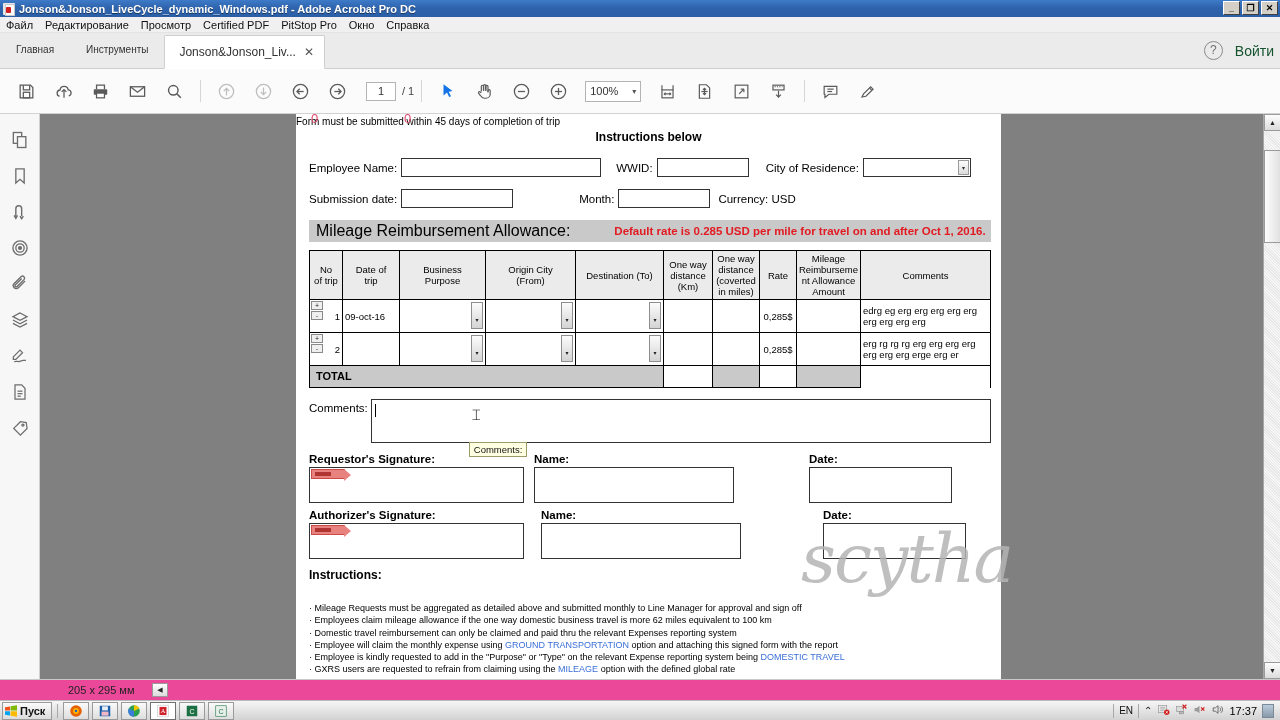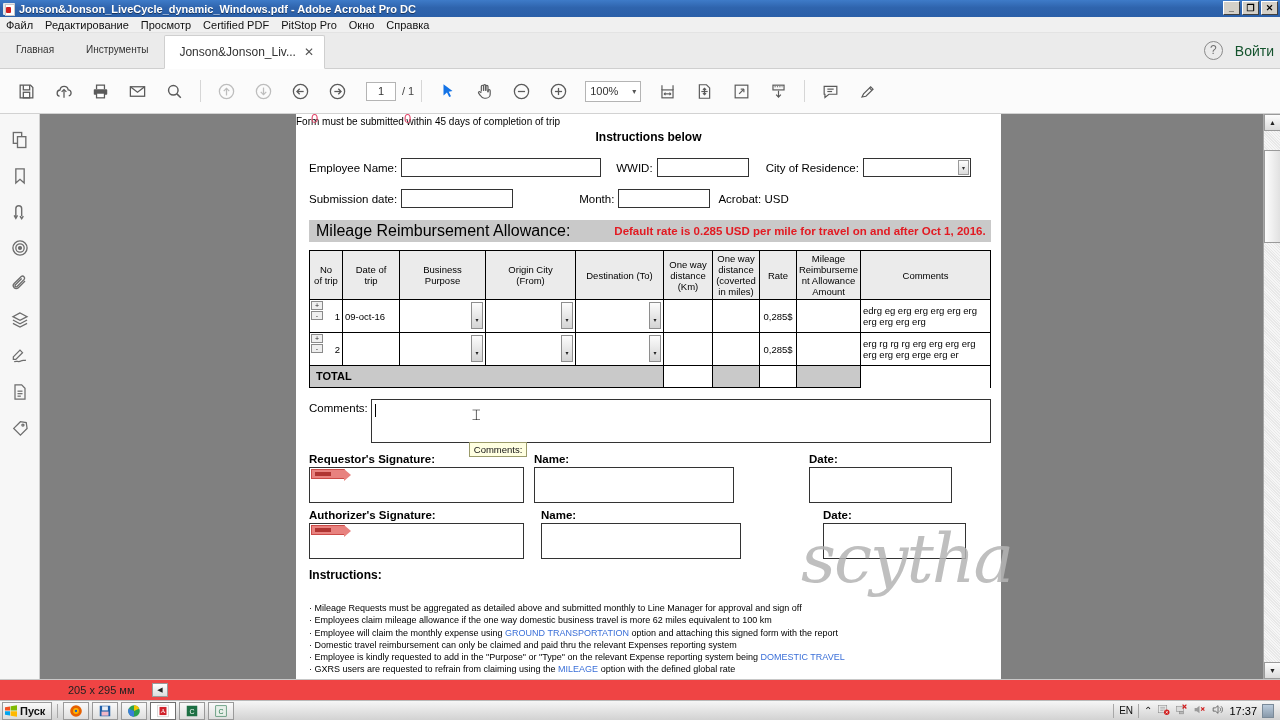--- a/index.html
+++ b/index.html
@@ -234,21 +234,21 @@
   .vsthumb{
     position:absolute; left:0; top:36px; width:17px; height:93px;
     background:linear-gradient(to right,#fdfdfd,#e1e1e1);
     border:1px solid #9a9a9a;
   }
   .vsbot{ position:absolute; left:0; bottom:0; }
 
   
   .statusstrip{
     position:absolute; left:0; top:679px; width:1280px; height:21px;
-    background:#ef4444; border-top:1px solid #c8c8c8;
+    background:#ec4899; border-top:1px solid #c8c8c8;
     display:flex; align-items:center; font-size:11px; color:#222;
   }
   .statusstrip .dim{ margin-left:68px; }
   .statusstrip .hsb{
     position:absolute; left:152px; top:3px; width:16px; height:14px;
     background:linear-gradient(to bottom,#fdfdfd,#dcdcdc); border:1px solid #9a9a9a;
     font-size:7px; text-align:center; line-height:12px; color:#222;
   }
 
   
@@ -552,21 +552,21 @@
           <span class="fbox sel" style="width:108px; margin-left:4px">
             <span class="arrow">▾</span>
           </span>
         </div>
 
         <div class="frow" style="margin-top:12px; padding-left:13px;">
           <span class="flabel">Submission date:</span>
           <span class="fbox" style="width:112px; margin-left:4px"></span>
           <span class="flabel" style="margin-left:66px">Month:</span>
           <span class="fbox" style="width:92px; margin-left:4px"></span>
-          <span class="flabel" style="margin-left:8px">Acrobat: USD</span>
+          <span class="flabel" style="margin-left:8px">Currency: USD</span>
         </div>
 
         <div class="allowance" style="margin:12px 10px 0 13px">
           <span class="lbl">Mileage Reimbursement Allowance:</span>
           <span class="red">Default  rate is 0.285 USD per mile for travel on and after Oct 1, 2016.</span>
         </div>
 
         <div style="margin:8px 10px 0 13px">
           <table class="mt">
             <colgroup>
@@ -701,24 +701,24 @@
             <div class="siglbl">Date:</div>
             <div class="sigbox" style="margin-top:2px; width:143px"></div>
           </div>
         </div>
 
         <div style="margin:9px 10px 0 13px">
           <div class="instr-title">Instructions:</div>
           <ul class="instr" style="margin-top:20px">
             <li><span>· Mileage Requests must be aggregated as detailed above and submitted monthly to Line Manager for approval and sign off</span></li>
             <li><span>· Employees claim mileage allowance if the one way domestic business travel is more 62 miles equivalent to 100 km</span></li>
+            <li><span>· Domestic travel reimbursement can only be claimed and paid thru the relevant Expenses reporting system</span></li>
             <li>
               <span>· Employee will claim the monthly expense using </span><span class="blue">GROUND TRANSPORTATION</span><span> option and attaching this signed form with the report</span>
             </li>
-            <li><span>· Domestic travel reimbursement can only be claimed and paid thru the relevant Expenses reporting system</span></li>
             <li>
               <span>· Employee is kindly requested to add in the "Purpose" or "Type" on the relevant Expense reporting system being </span><span class="blue">DOMESTIC TRAVEL</span><span></span>
             </li>
             <li>
               <span>· GXRS users are requested to refrain from claiming using the </span><span class="blue">MILEAGE</span><span> option with the defined global rate</span>
             </li>
           </ul>
         </div>
 
       </div>

